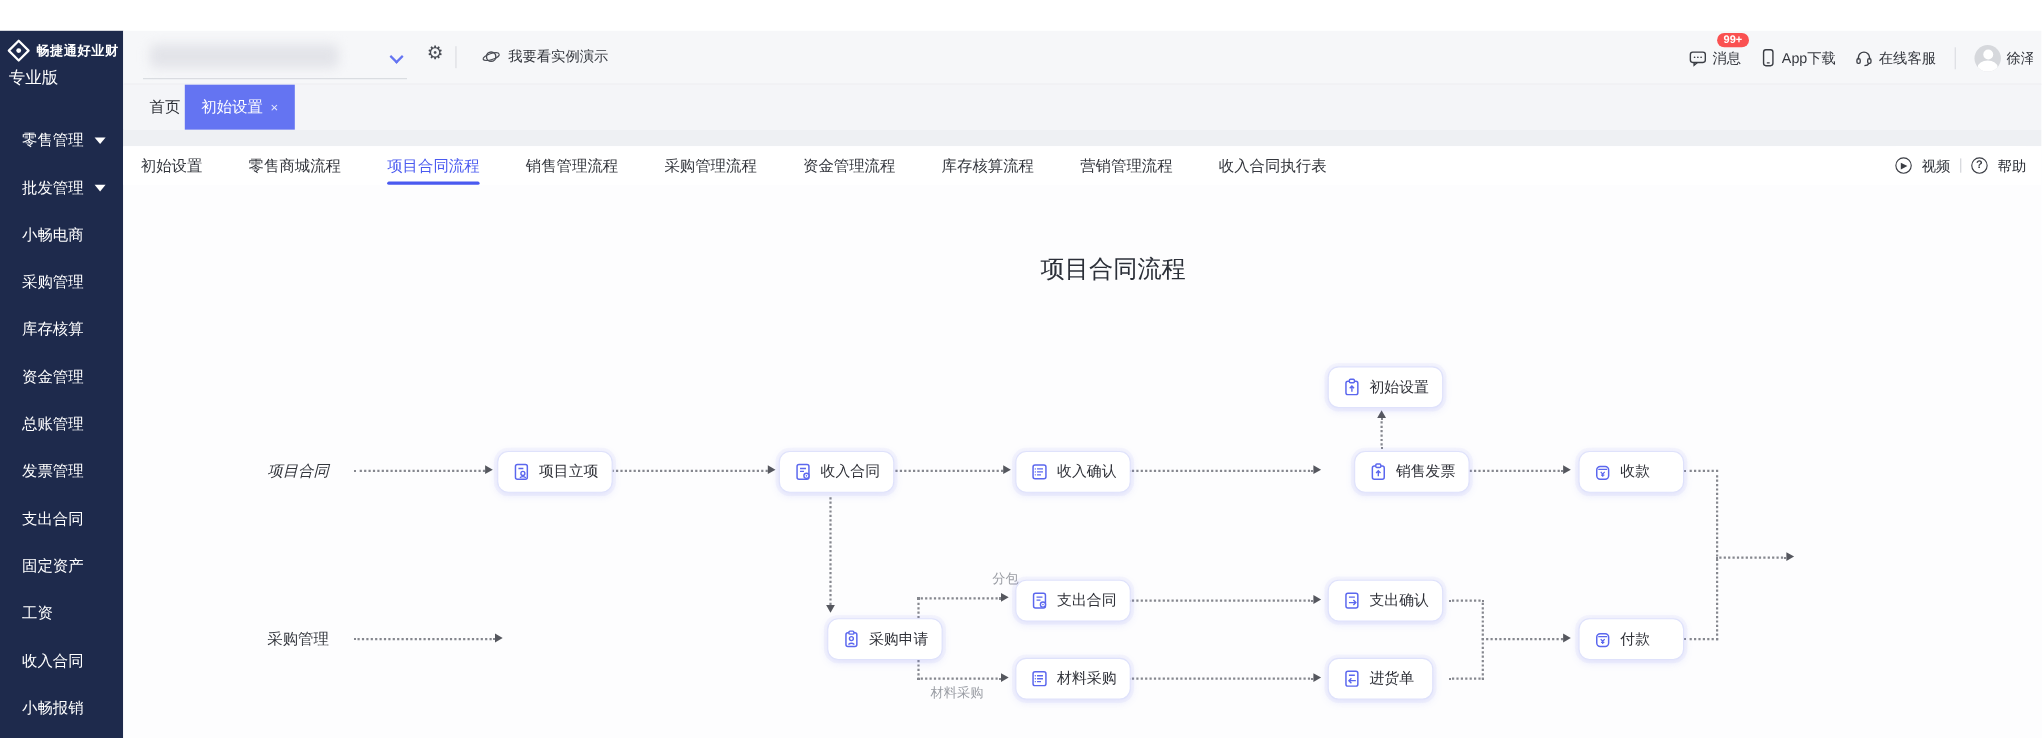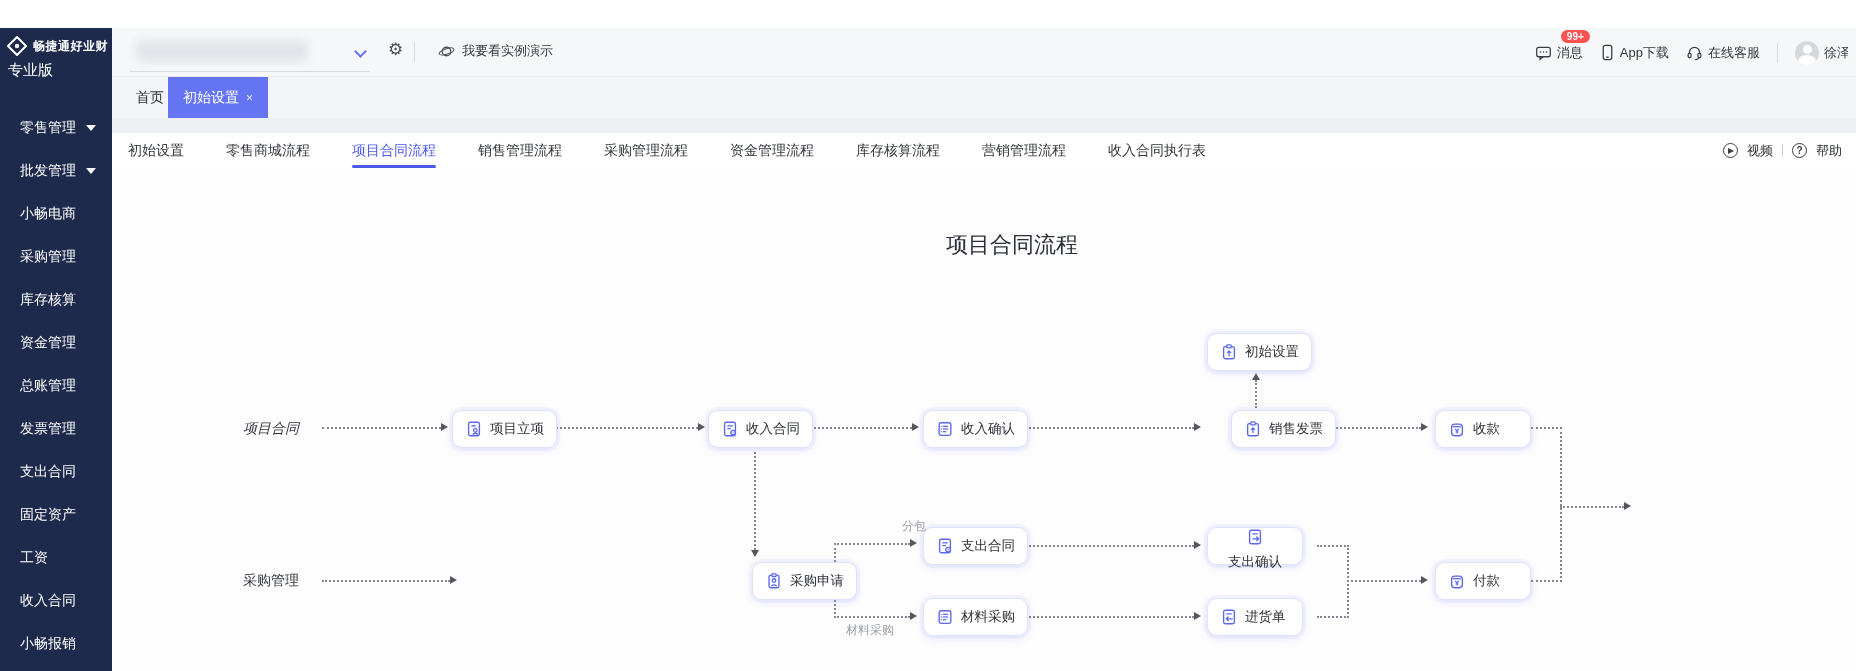--- a/index.html
+++ b/index.html
@@ -344,21 +344,21 @@
     <div class="node" style="left:923px;top:527px;">
       <svg width="18" height="18" viewBox="0 0 20 20">
           <rect x="4" y="2.5" width="12" height="15" rx="2" fill="none" stroke="#5b67ee" stroke-width="1.5"></rect>
           <line x1="7" y1="6.5" x2="13" y2="6.5" stroke="#5b67ee" stroke-width="1.4"></line>
           <line x1="7" y1="9.5" x2="11" y2="9.5" stroke="#5b67ee" stroke-width="1.4"></line>
           <circle cx="13.5" cy="14" r="2.6" fill="#fff" stroke="#5b67ee" stroke-width="1.4"></circle>
           <circle cx="13.5" cy="14" r="0.8" fill="#5b67ee"></circle>
         </svg>
       <span>支出合同</span>
     </div>
-    <div class="node" style="left:1207px;top:527px;flex-direction:column;">
+    <div class="node" style="left:1207px;top:527px;">
       <svg width="18" height="18" viewBox="0 0 20 20">
           <rect x="4" y="2.5" width="12" height="15" rx="2" fill="none" stroke="#5b67ee" stroke-width="1.5"></rect>
           <line x1="7" y1="6.5" x2="13" y2="6.5" stroke="#5b67ee" stroke-width="1.4"></line>
           <path d="M7 12 h7 M11.5 9.5 L14 12 L11.5 14.5" fill="none" stroke="#5b67ee" stroke-width="1.4"></path>
         </svg>
       <span>支出确认</span>
     </div>
     <div class="node" style="left:923px;top:598px;">
       <svg width="18" height="18" viewBox="0 0 20 20">
           <rect x="3.5" y="3" width="13" height="14" rx="2" fill="none" stroke="#5b67ee" stroke-width="1.5"></rect>

